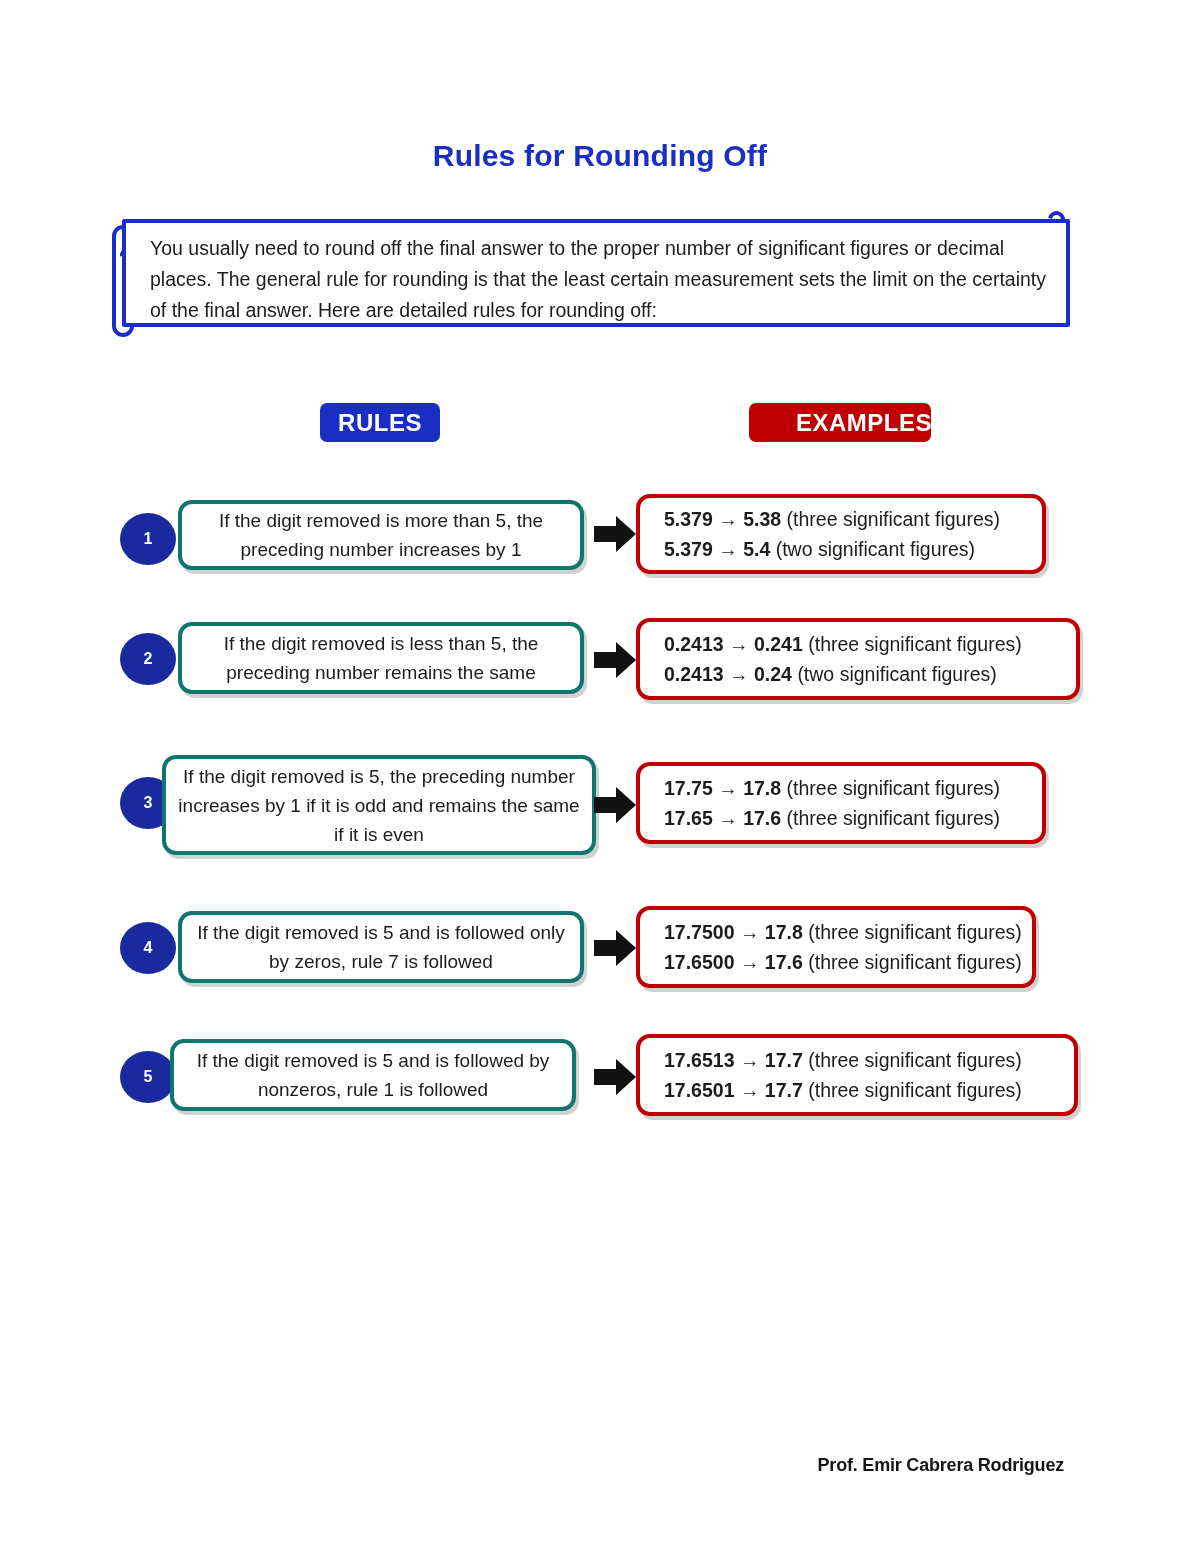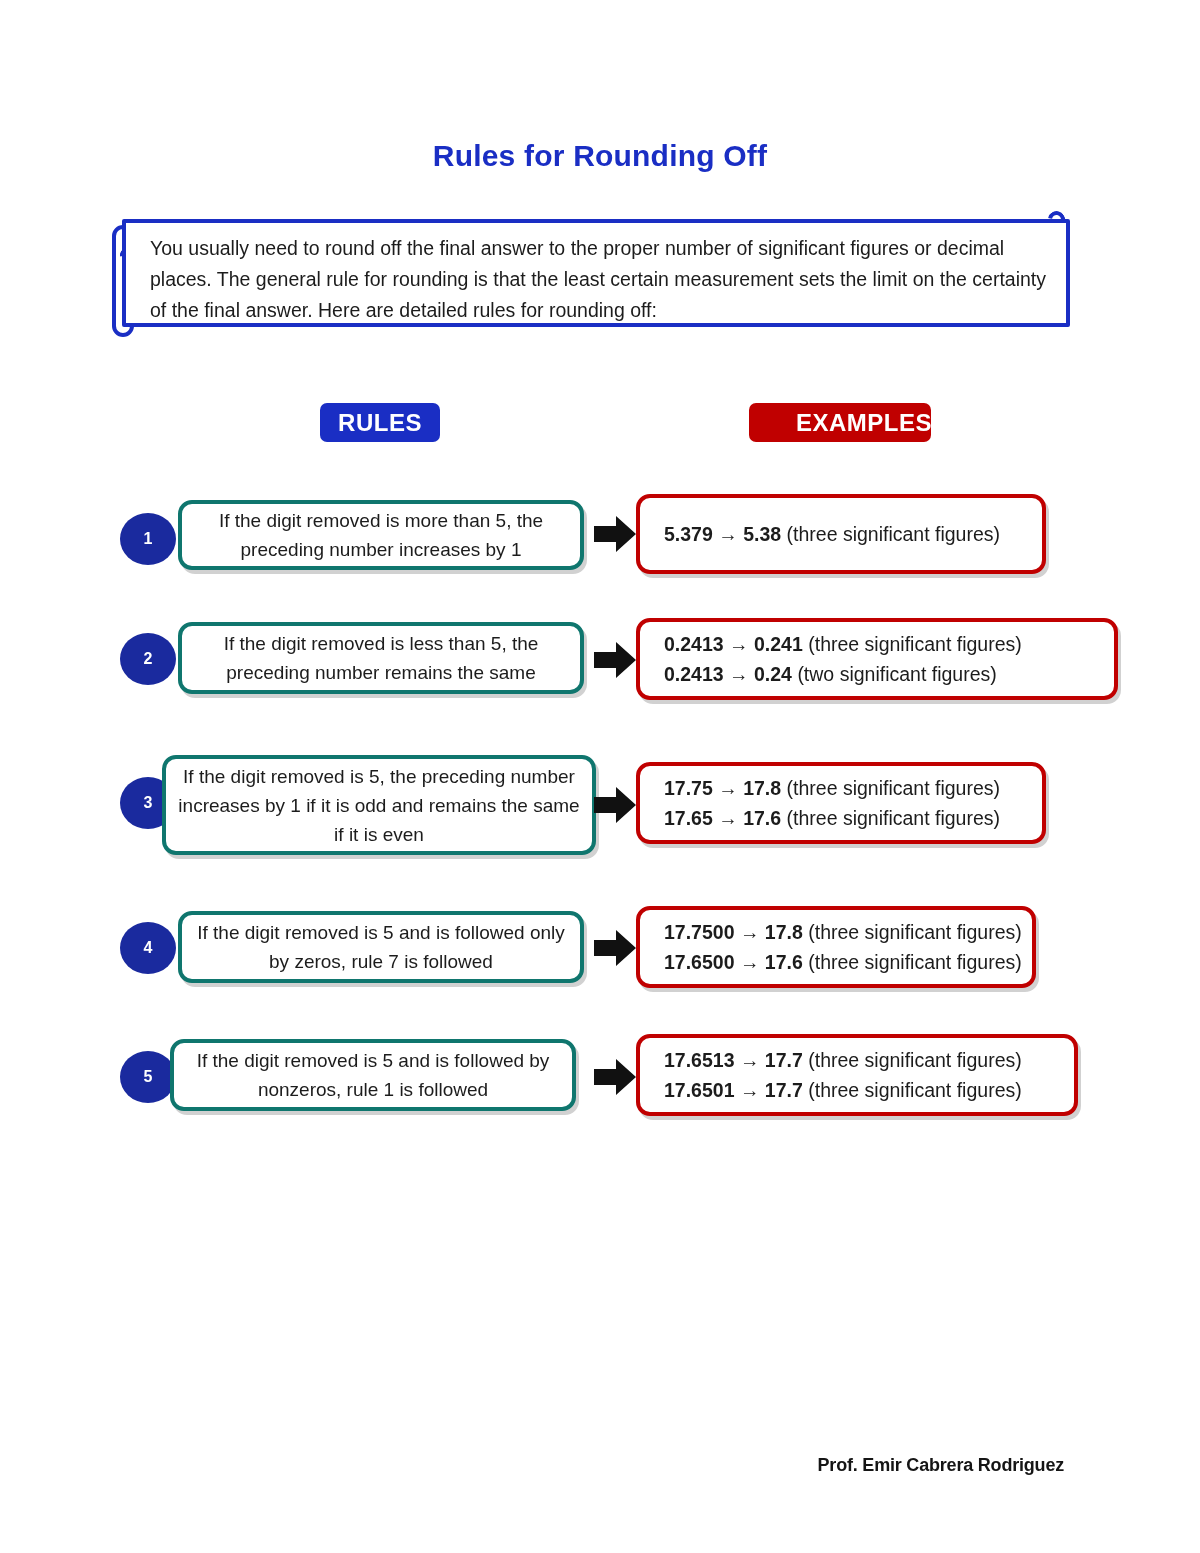--- a/index.html
+++ b/index.html
@@ -242,33 +242,34 @@
         <div class="rule-box" style="left: 178px; top: 500px; width: 406px; height: 70px;">
           <div class="rule-text">If the digit removed is more than 5, the preceding number increases by 1</div>
         </div>
         <div class="arrow" style="left: 592px; top: 514px;">
           <svg width="46" height="40" viewBox="0 0 46 40" aria-hidden="true">
             <path d="M2 12 H24 V2 L44 20 L24 38 V28 H2 Z" fill="#111111"></path>
           </svg>
         </div>
         <div class="ex-box" style="left: 636px; top: 494px; width: 410px; height: 80px;">
           <div class="ex-line"><b>5.379</b> <span>→</span> <b>5.38</b> <span>(three significant figures)</span></div>
+          <div class="ex-line"><b>5.379</b> <span>→</span> <b>5.4</b> <span>(two significant figures)</span></div>
         </div>
       </div>
       <div class="row">
         <div class="badge" style="left: 120px; top: 633px;">2</div>
         <div class="rule-box" style="left: 178px; top: 622px; width: 406px; height: 72px;">
           <div class="rule-text">If the digit removed is less than 5, the preceding number remains the same</div>
         </div>
         <div class="arrow" style="left: 592px; top: 640px;">
           <svg width="46" height="40" viewBox="0 0 46 40" aria-hidden="true">
             <path d="M2 12 H24 V2 L44 20 L24 38 V28 H2 Z" fill="#111111"></path>
           </svg>
         </div>
-        <div class="ex-box" style="left: 636px; top: 618px; width: 482px; height: 82px;">
+        <div class="ex-box" style="left: 636px; top: 618px; width: 444px; height: 82px;">
           <div class="ex-line"><b>0.2413</b> <span>→</span> <b>0.241</b> <span>(three significant figures)</span></div>
           <div class="ex-line"><b>0.2413</b> <span>→</span> <b>0.24</b> <span>(two significant figures)</span></div>
         </div>
       </div>
       <div class="row">
         <div class="badge" style="left: 120px; top: 777px;">3</div>
         <div class="rule-box" style="left: 162px; top: 755px; width: 434px; height: 100px;">
           <div class="rule-text">If the digit removed is 5, the preceding number increases by 1 if it is odd and remains the same if it is even</div>
         </div>
         <div class="arrow" style="left: 592px; top: 785px;">

